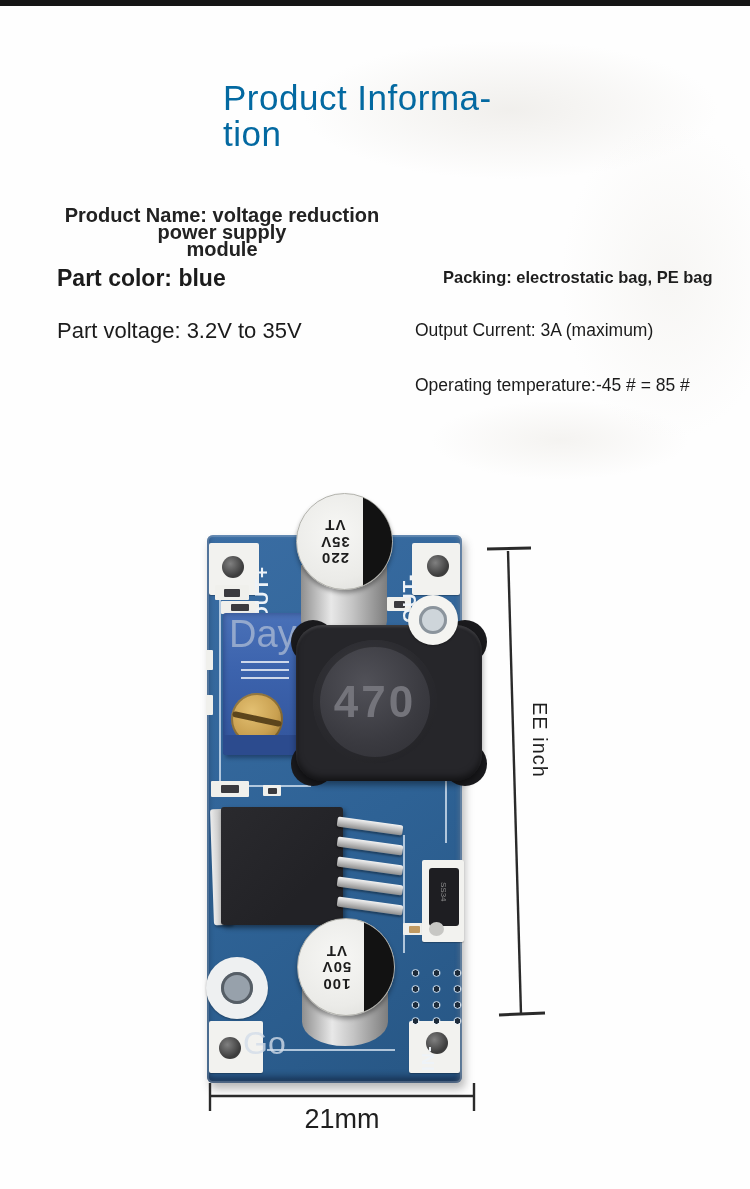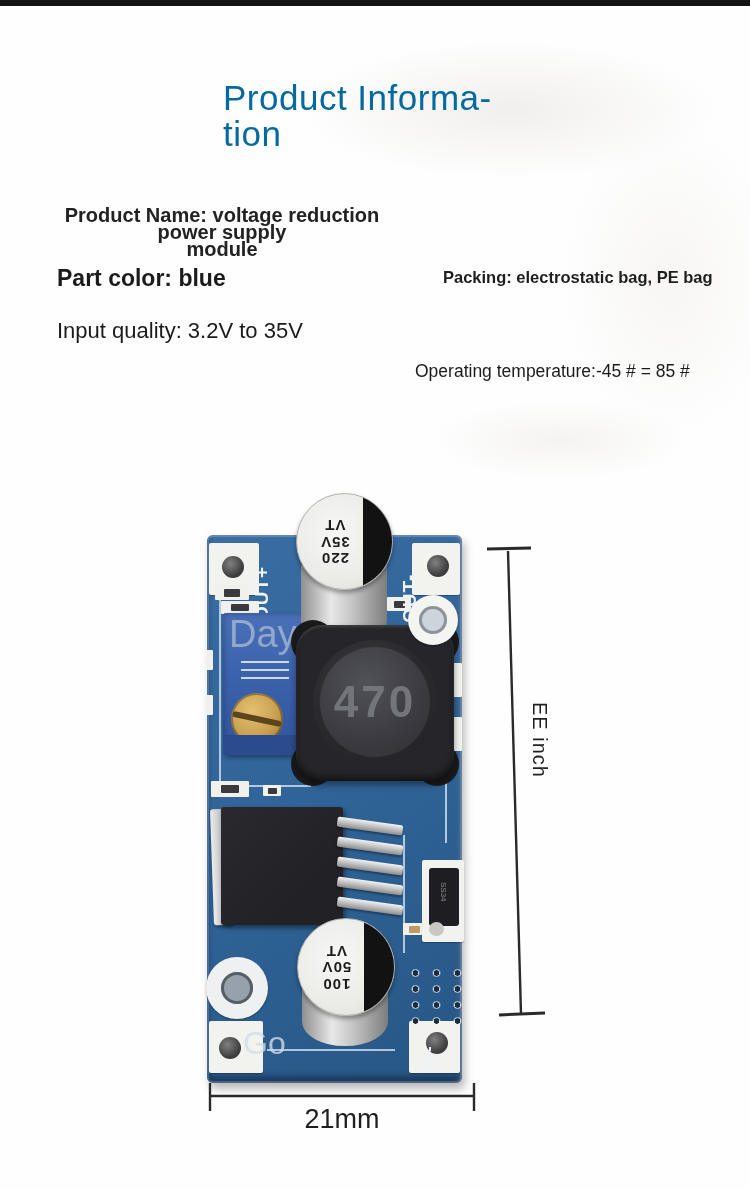--- a/index.html
+++ b/index.html
@@ -61,24 +61,25 @@
   <div class="blotch" style="left:560px;top:120px;width:220px;height:320px;background:radial-gradient(ellipse,rgba(240,238,234,.5),transparent 70%);"></div>
 
   <div class="abs top-bar"></div>
 
   <div class="abs page-title pre">Product Informa-
 tion</div>
 
   <div class="abs spec-sm pre" style="left:57px;top:207px;width:330px;">Product Name: voltage reduction power supply
 module</div>
   <div class="abs spec-lg" style="left:57px;top:265px;font-weight:bold;">Part color: blue</div>
-  <div class="abs spec-lg" style="left:57px;top:318px;font-size:22px;">Input quality: 3.2V to 35V</div>
+  <div class="abs spec-lg" style="left:57px;top:318px;font-size:22px;">Part voltage: 3.2V to 35V</div>
 
   <div class="abs spec-mdb" style="left:415px;top:268px;margin-left:28px;">Packing: electrostatic bag, PE bag</div>
-  <div class="abs spec-md" style="left:415px;top:361px;">Operating temperature:-45 # = 85 #</div>
+  <div class="abs spec-md" style="left:415px;top:320px;">Output Current: 3A (maximum)</div>
+  <div class="abs spec-md" style="left:415px;top:375px;">Operating temperature:-45 # = 85 #</div>
 
   <div class="abs board">
 
     <div class="silk" style="left:12px;top:60px;width:2px;height:192px;"></div>
     <div class="silk" style="left:12px;top:250px;width:92px;height:2px;"></div>
     <div class="silk" style="left:238px;top:150px;width:2px;height:158px;"></div>
     <div class="silk" style="left:196px;top:300px;width:2px;height:118px;"></div>
     <div class="silk" style="left:60px;top:514px;width:128px;height:2px;"></div>
 
     <div class="pad" style="left:2px;top:8px;width:50px;height:52px;">
@@ -138,21 +139,21 @@
       <div class="cap-face" style="left:1px;top:0;width:95px;height:95px;">
         <div class="cap-sector"></div>
         <div class="cap-text">
           <span>220</span>
           <span>35V</span>
           <span>VT</span>
         </div>
       </div>
     </div>
 
-    <div class="abs" style="left:89px;top:90px;width:158px;height:156px;">
+    <div class="abs" style="left:89px;top:90px;width:158px;height:156px;padding-left:28px;">
       <div class="ear" style="left:-5px;top:-5px;"></div>
       <div class="ear" style="right:-5px;top:-5px;"></div>
       <div class="ear" style="left:-5px;bottom:-5px;"></div>
       <div class="ear" style="right:-5px;bottom:-5px;"></div>
       <div class="ind-body"></div>
       <div class="ind-core" style="left:17px;top:15px;width:124px;height:124px;">
         <span class="ind-val">470</span>
       </div>
     </div>
 

